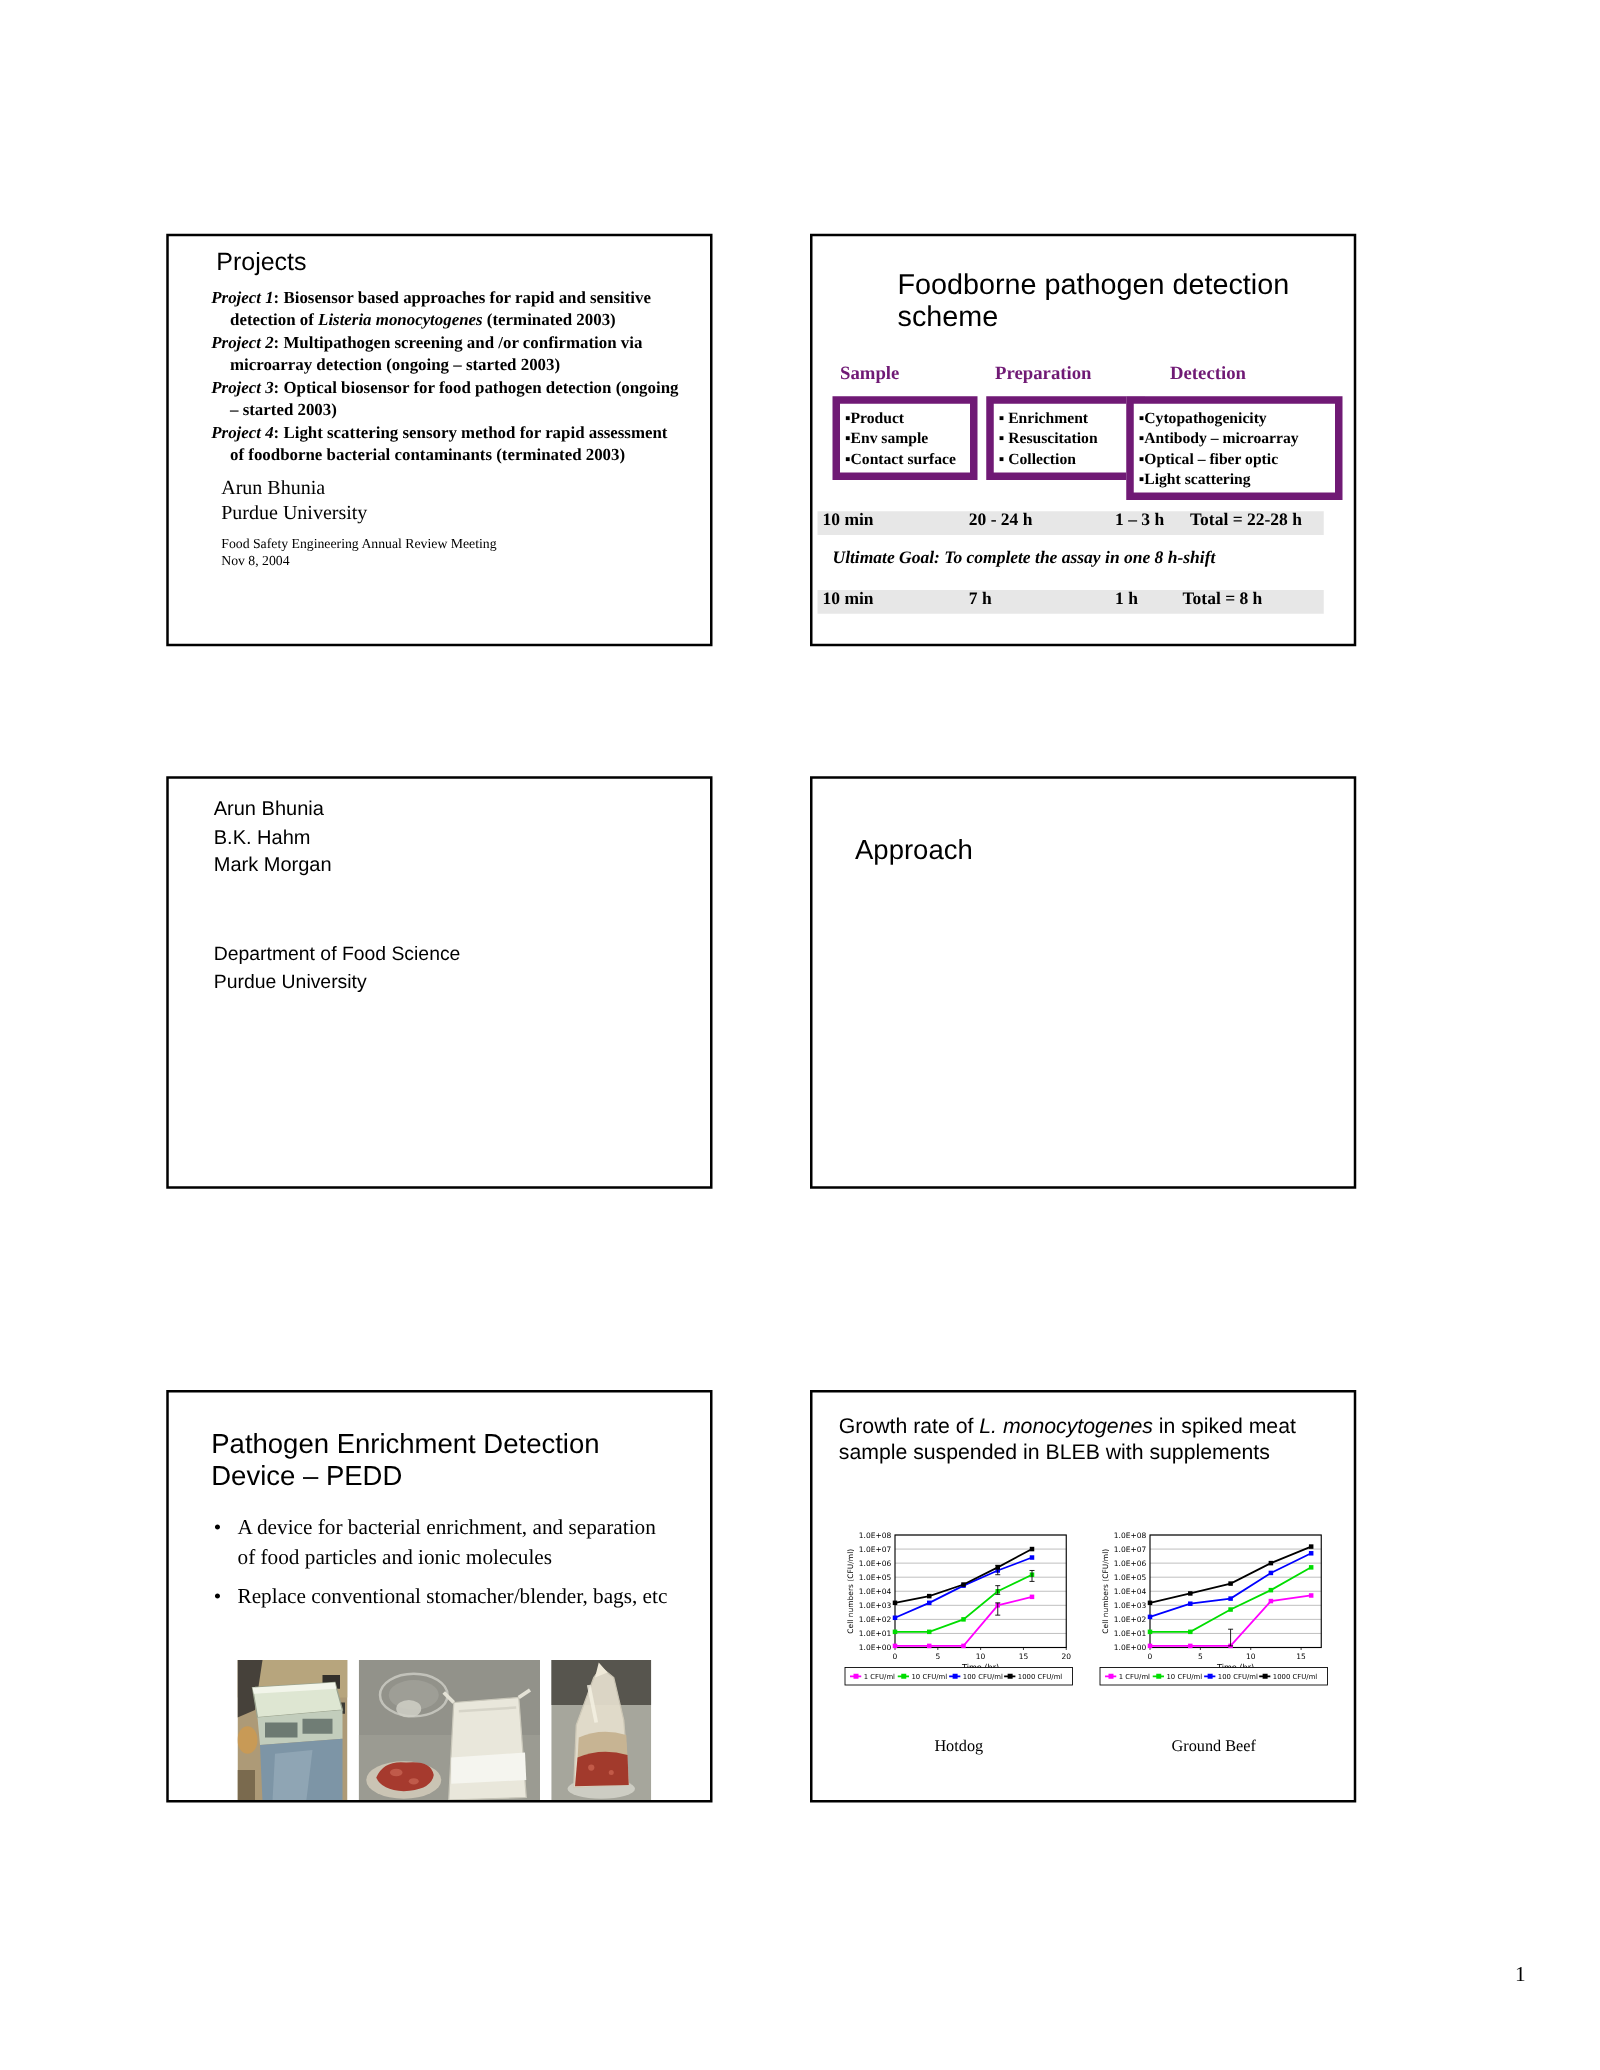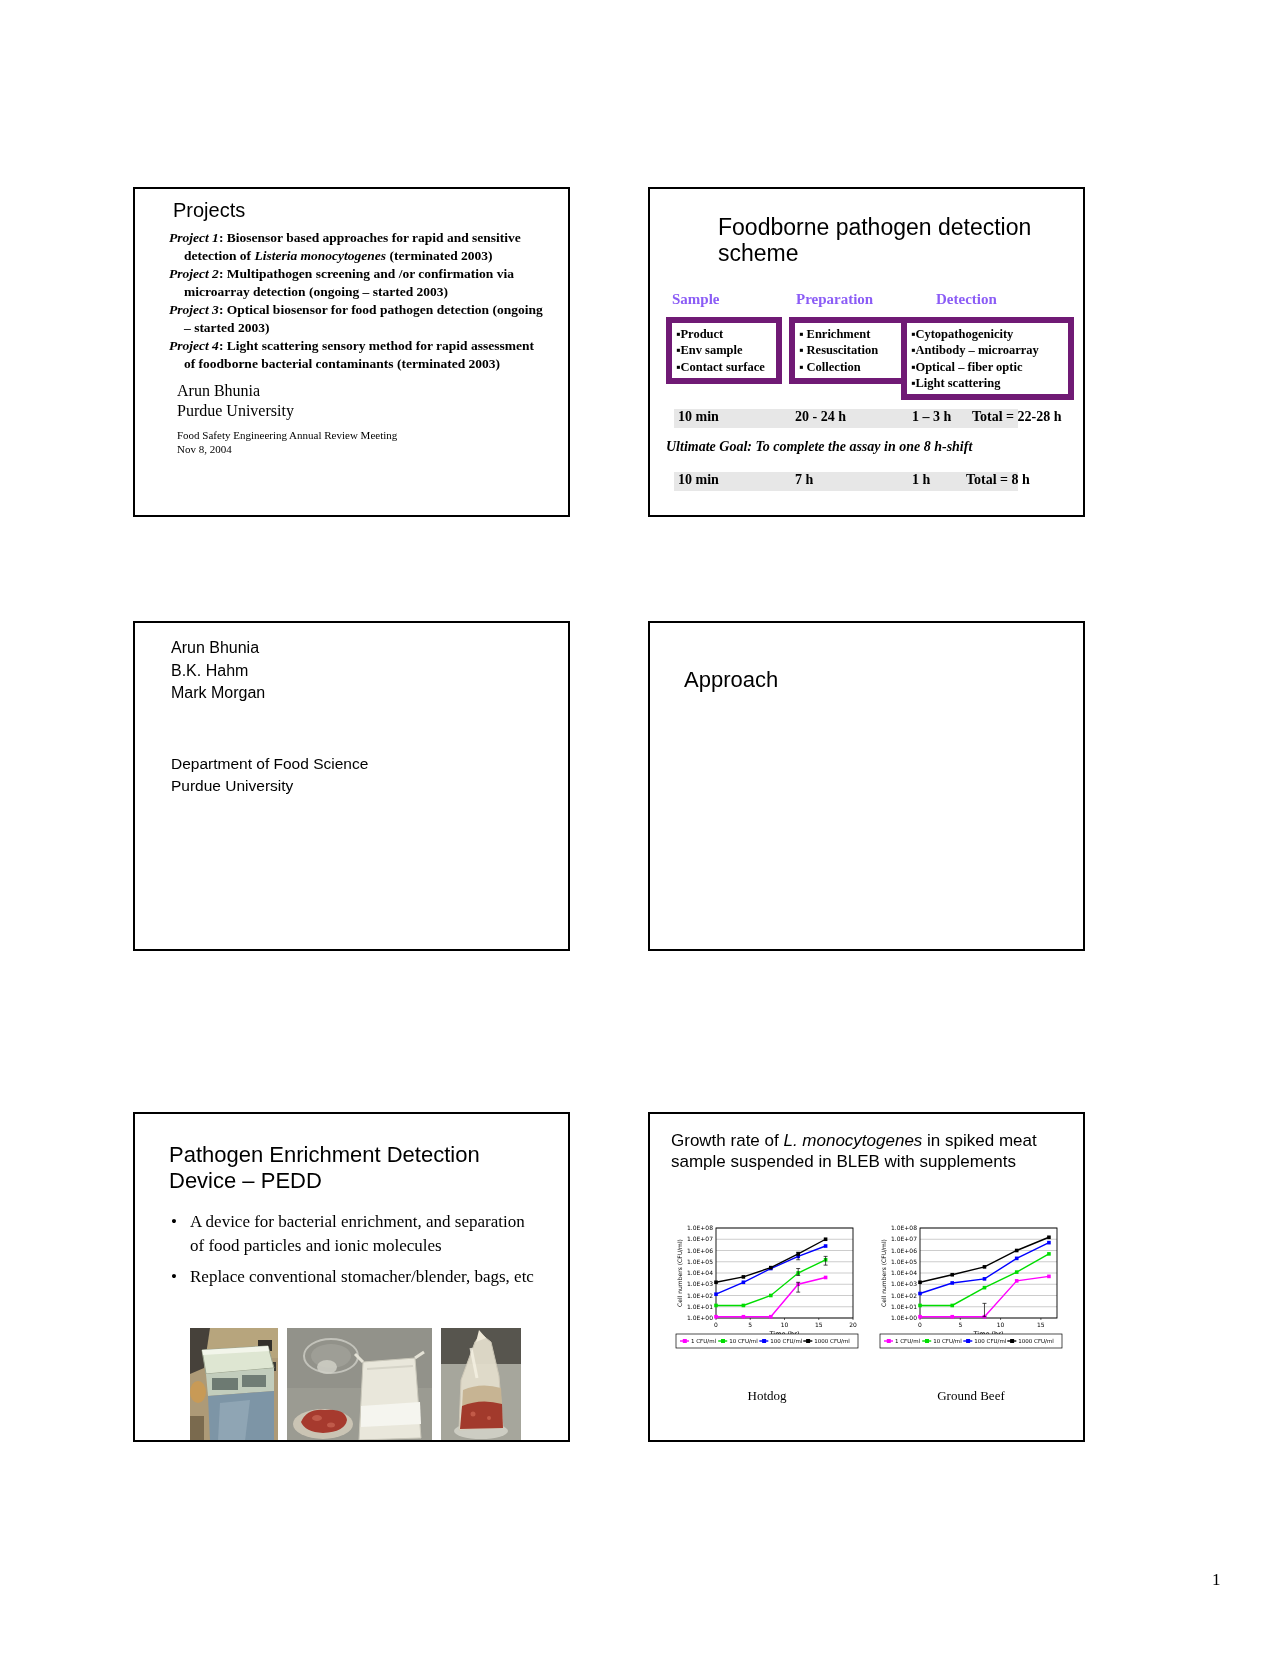--- a/index.html
+++ b/index.html
@@ -22,29 +22,29 @@
   
   .s1-title{font-size:20px;line-height:1.1;margin:10px 0 8px 38px;}
   .s1-proj{margin-left:34px;width:378px;font-weight:bold;font-size:13.5px;line-height:1.3;}
   .s1-proj .item{padding-left:15px;text-indent:-15px;margin-bottom:1px;}
   .ital{font-style:italic;}
   .s1-author{margin:9px 0 0 42px;font-size:16px;line-height:1.2;}
   .s1-foot{margin:8px 0 0 42px;font-size:11px;line-height:1.3;}
 
   
   .s2-title{font-size:23px;line-height:1.12;margin:26px 0 0 68px;}
-  .s2-col-head{position:absolute;font-weight:bold;font-size:15px;color:#8b5cf6;top:102px;}
+  .s2-col-head{position:absolute;font-weight:bold;font-size:15px;color:#701a75;top:102px;}
   #h-sample{left:22px;} #h-prep{left:146px;} #h-det{left:286px;}
   .s2-box{position:absolute;top:128px;border:6px solid #701a75;font-weight:bold;font-size:12.5px;
           line-height:1.3;padding:3px 4px;box-sizing:border-box;background:#fff;}
   .s2-box div{white-space:nowrap;}
   #box-sample{left:16px;width:116px;}
   #box-prep{left:139px;width:127px;}
   #box-det{left:251px;width:173px;}
-  .s2-band{position:absolute;left:24px;width:344px;height:19px;background:#e7e7e7;
+  .s2-band{position:absolute;left:4px;width:405px;height:19px;background:#e7e7e7;
            font-weight:bold;font-size:14px;}
   .s2-band span{position:absolute;top:0;white-space:nowrap;}
   #band1{top:220px;} #band2{top:283px;}
   .bt1{left:4px;} .bt2{left:121px;} .bt3{left:238px;} .bt4{left:298px;}
   #band2 .bt4{left:292px;}
   .s2-goal{position:absolute;left:16px;top:250px;font-weight:bold;font-style:italic;font-size:14px;white-space:nowrap;}
 
   
   .s3-title{font-size:23px;line-height:1.42;margin:24px 0 0 36px;}
   .s3-authors{margin:14px 0 0 36px;font-size:16px;line-height:1.42;}

